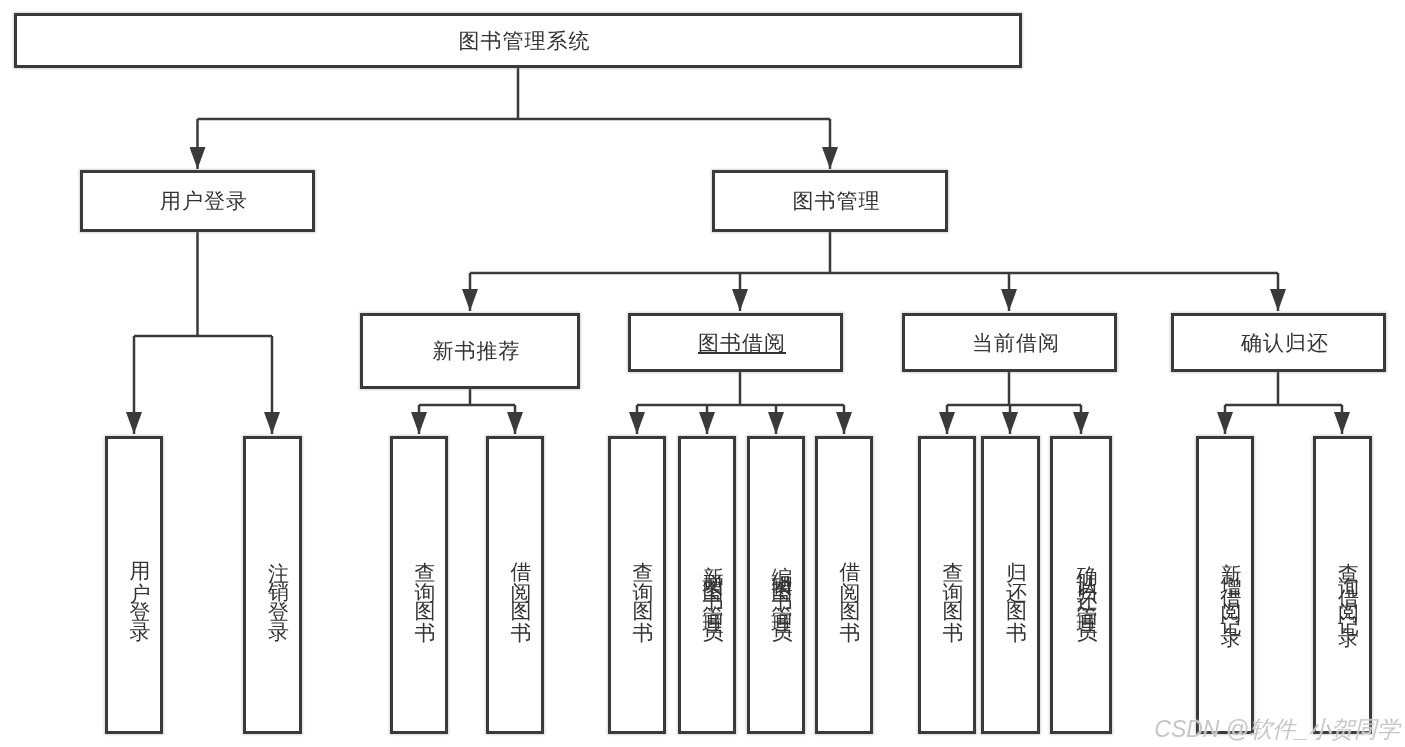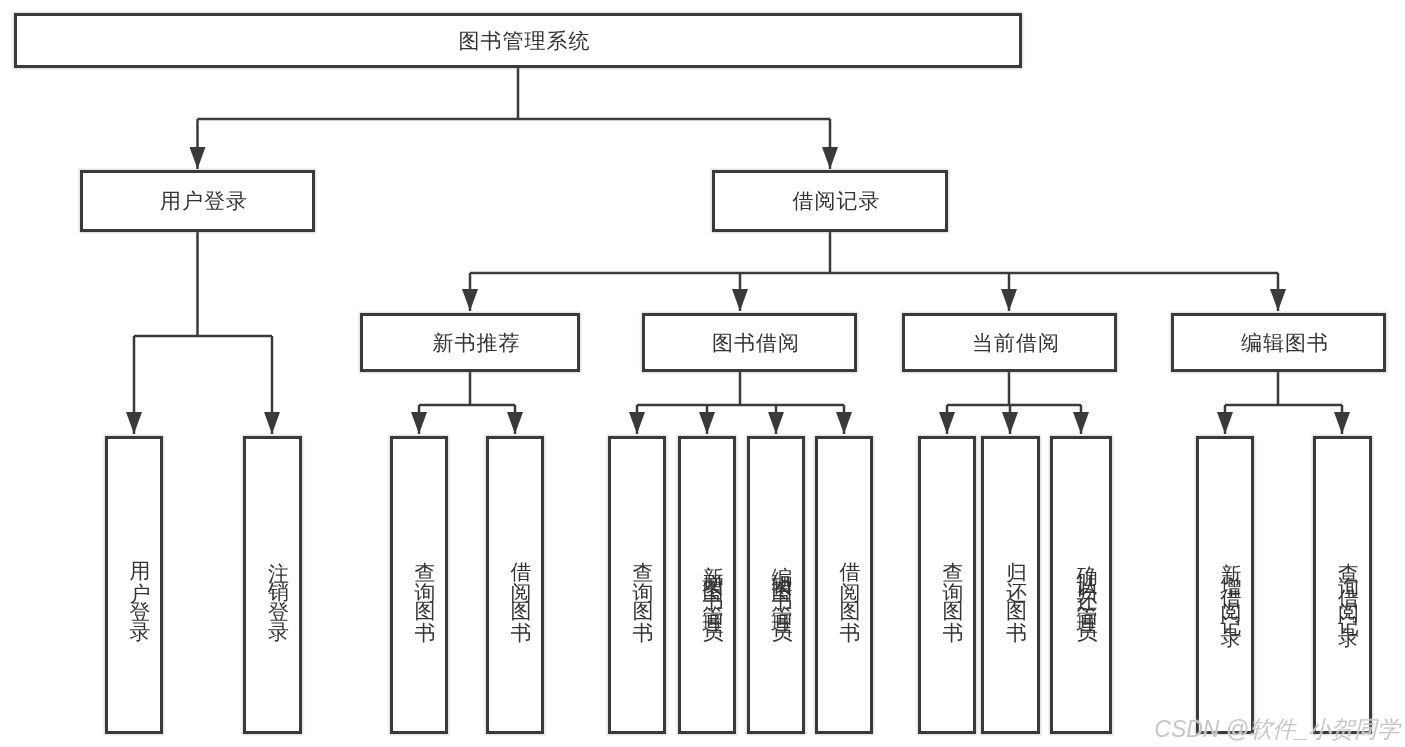--- a/index.html
+++ b/index.html
@@ -86,34 +86,34 @@
   </svg>
 
   <div class="node" style="left:14px;top:13px;width:1008px;height:55px;">
     <span class="h-label">图书管理系统</span>
   </div>
 
   <div class="node" style="left:80px;top:170px;width:235px;height:62px;">
     <span class="h-label">用户登录</span>
   </div>
   <div class="node" style="left:712px;top:170px;width:236px;height:62px;">
-    <span class="h-label">借阅记录</span>
+    <span class="h-label">图书管理</span>
   </div>
 
-  <div class="node" style="left:360px;top:313px;width:220px;height:59px;">
+  <div class="node" style="left:360px;top:313px;width:220px;height:76px;">
     <span class="h-label">新书推荐</span>
   </div>
-  <div class="node" style="left:642px;top:313px;width:215px;height:59px;">
+  <div class="node" style="left:628px;top:313px;width:215px;height:59px;text-decoration:underline;">
     <span class="h-label">图书借阅</span>
   </div>
   <div class="node" style="left:902px;top:313px;width:215px;height:59px;justify-content:center;">
     <span class="h-label">当前借阅</span>
   </div>
   <div class="node" style="left:1171px;top:313px;width:215px;height:59px;">
-    <span class="h-label">编辑图书</span>
+    <span class="h-label">确认归还</span>
   </div>
 
   <div class="node" style="left:105px;top:436px;width:58px;height:298px;">
     <span class="v-label ls-wide">用户登录</span>
   </div>
   <div class="node" style="left:243px;top:436px;width:59px;height:298px;">
     <span class="v-label ls-wide">注销登录</span>
   </div>
 
   <div class="node" style="left:390px;top:436px;width:58px;height:298px;">

